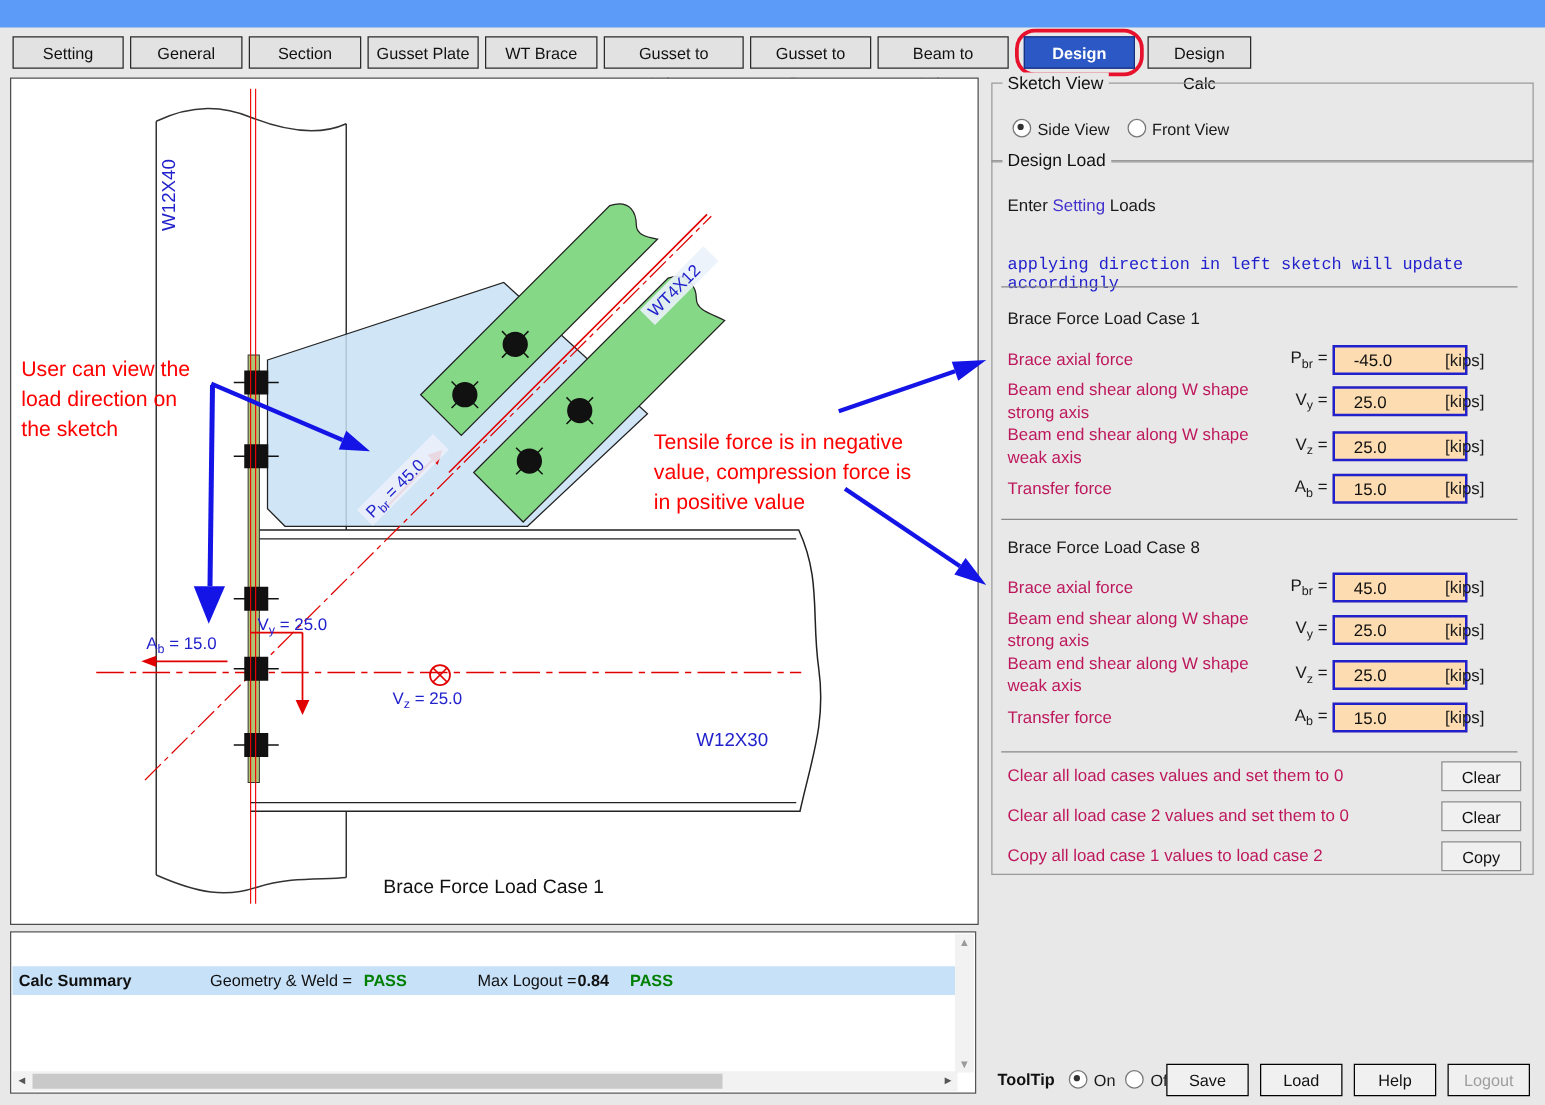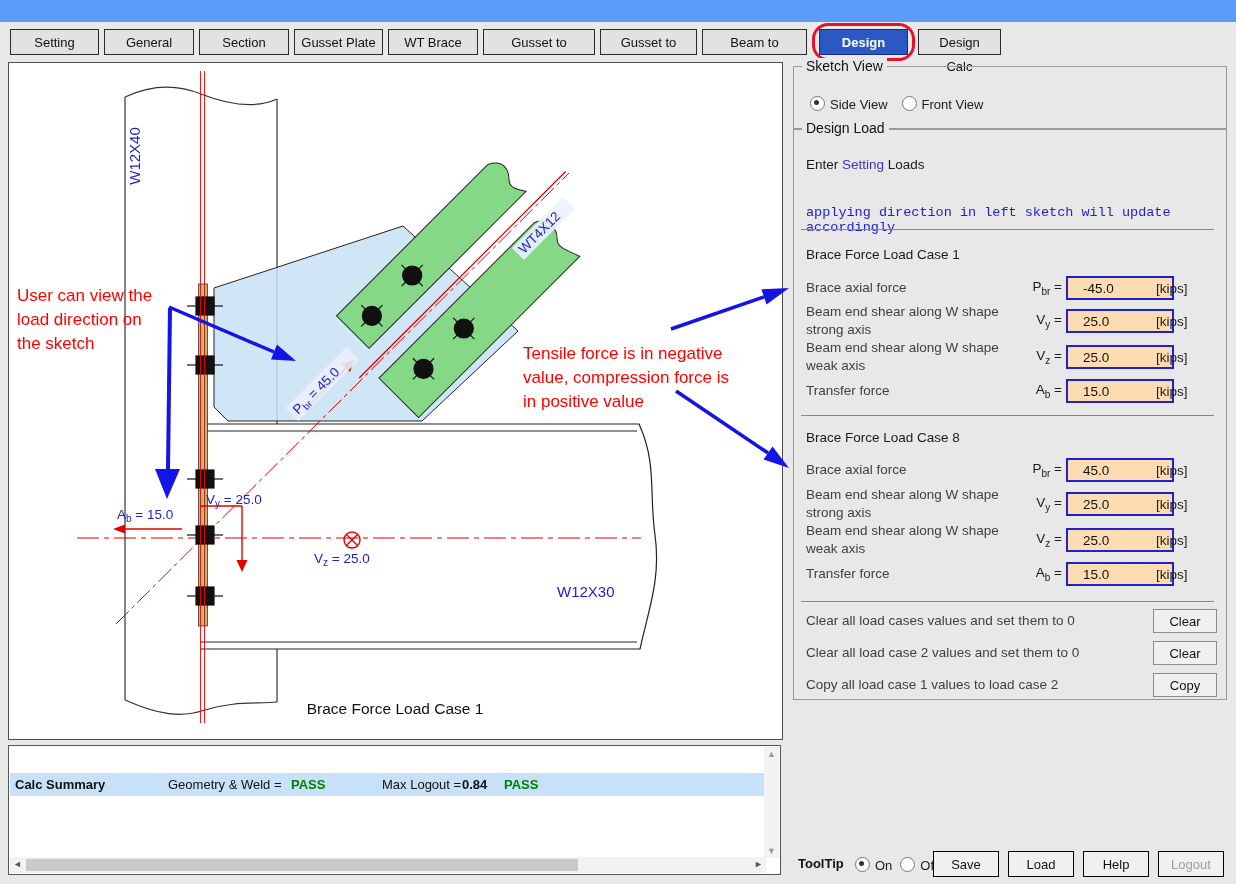--- a/index.html
+++ b/index.html
@@ -14,21 +14,21 @@
   .sketch-panel{position:absolute;left:8px;top:62px;width:773px;height:676px;background:#fff;border:1px solid #4d4d4d;box-sizing:content-box;}
   .sketch-panel svg{overflow:visible;display:block;}
   
   .groupbox{position:absolute;border:1px solid #9a9a9a;box-sizing:border-box;}
   .gb-legend{position:absolute;top:-9px;left:8px;background:#E8E8E8;padding:0 4px;font-size:14px;color:#111;}
   
   .dl-text{position:absolute;left:12px;font-size:13.5px;color:#1a1a1a;}
   .hintline{position:absolute;left:12px;font-size:13.5px;color:#2222CC;}
   .sep{position:absolute;left:7px;width:413px;border-top:1px solid #888;}
   .dlrow{position:absolute;left:0;width:434px;height:22px;}
-  .dl-label{position:absolute;left:12px;top:50%;transform:translateY(-50%);width:215px;font-size:13.5px;line-height:18px;color:#404040;}
+  .dl-label{position:absolute;left:12px;top:50%;transform:translateY(-50%);width:215px;font-size:13.5px;line-height:18px;color:#be185d;}
   .dl-sym{position:absolute;left:218px;width:50px;top:50%;transform:translateY(-50%);text-align:right;font-size:13.5px;color:#1a1a1a;}
   .dl-sym sub{font-size:10px;}
   .force-input{position:absolute;left:272px;top:50%;transform:translateY(-50%);width:74px;height:20px;background:#FCDCB0;border:2px solid #2020CC;font-family:"Liberation Sans",sans-serif;font-size:13.5px;color:#111;padding:0 15px;}
   .dl-unit{position:absolute;left:362px;top:50%;transform:translateY(-50%);font-size:13.5px;color:#1a1a1a;}
   .act-btn{position:absolute;left:359px;top:50%;transform:translateY(-50%);width:64px;height:24px;background:#F0F0F0;border:1px solid #8c8c8c;font-family:"Liberation Sans",sans-serif;font-size:13px;color:#111;}
   
   .radio{display:inline-block;width:13px;height:13px;border:1px solid #777;border-radius:50%;background:#fff;vertical-align:-2px;position:relative;}
   .radio .dot{display:none;}
   .radio.checked .dot{display:block;position:absolute;left:3px;top:3px;width:5px;height:5px;border-radius:50%;background:#333;}
   .radio-label{font-size:13px;color:#1a1a1a;margin-left:5px;margin-right:14px;}

